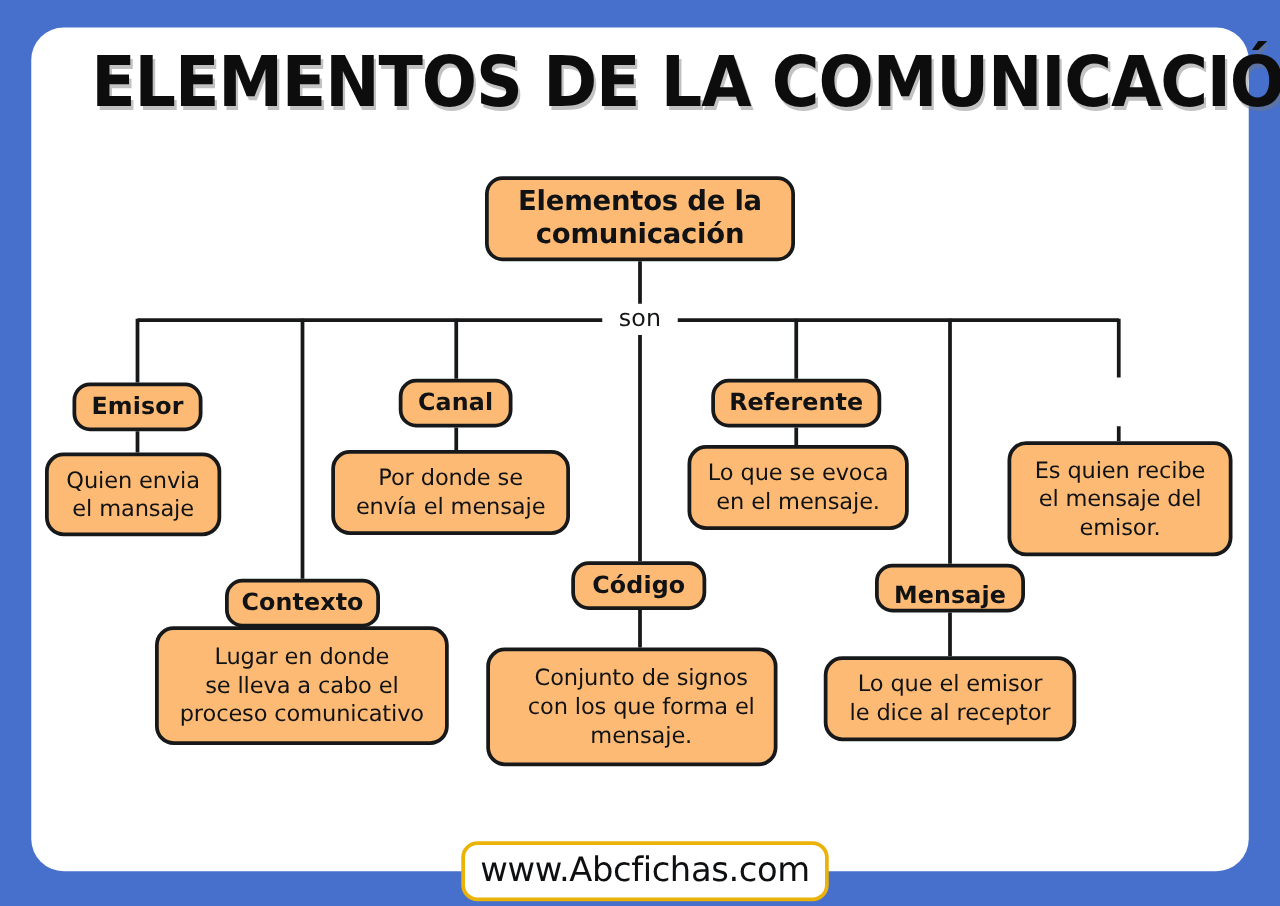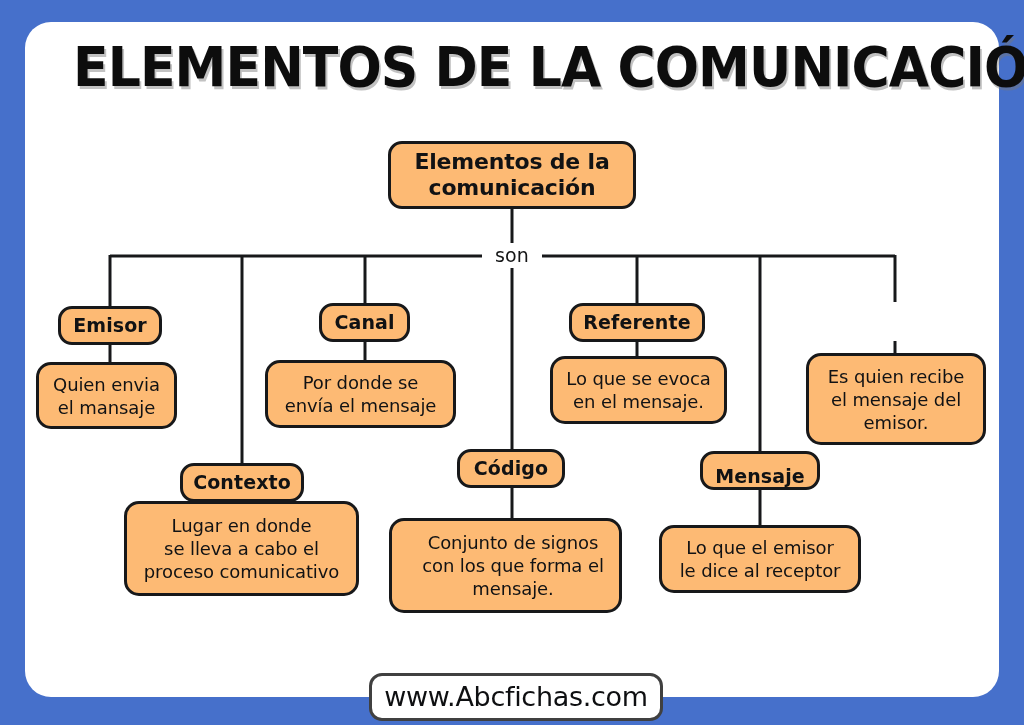--- a/index.html
+++ b/index.html
@@ -127,21 +127,21 @@
 
   
   #footer-badge {
     position: absolute;
     left: 369px;
     top: 673px;
     width: 294px;
     height: 48px;
     box-sizing: border-box;
     background: #ffffff;
-    border: 3px solid #404040;
+    border: 3px solid #eab308;
     border-radius: 13px;
     display: flex;
     align-items: center;
     justify-content: center;
     font-size: 27px;
     line-height: 30px;
     color: #0e0f11;
     letter-spacing: -0.3px;
     white-space: nowrap;
   }

